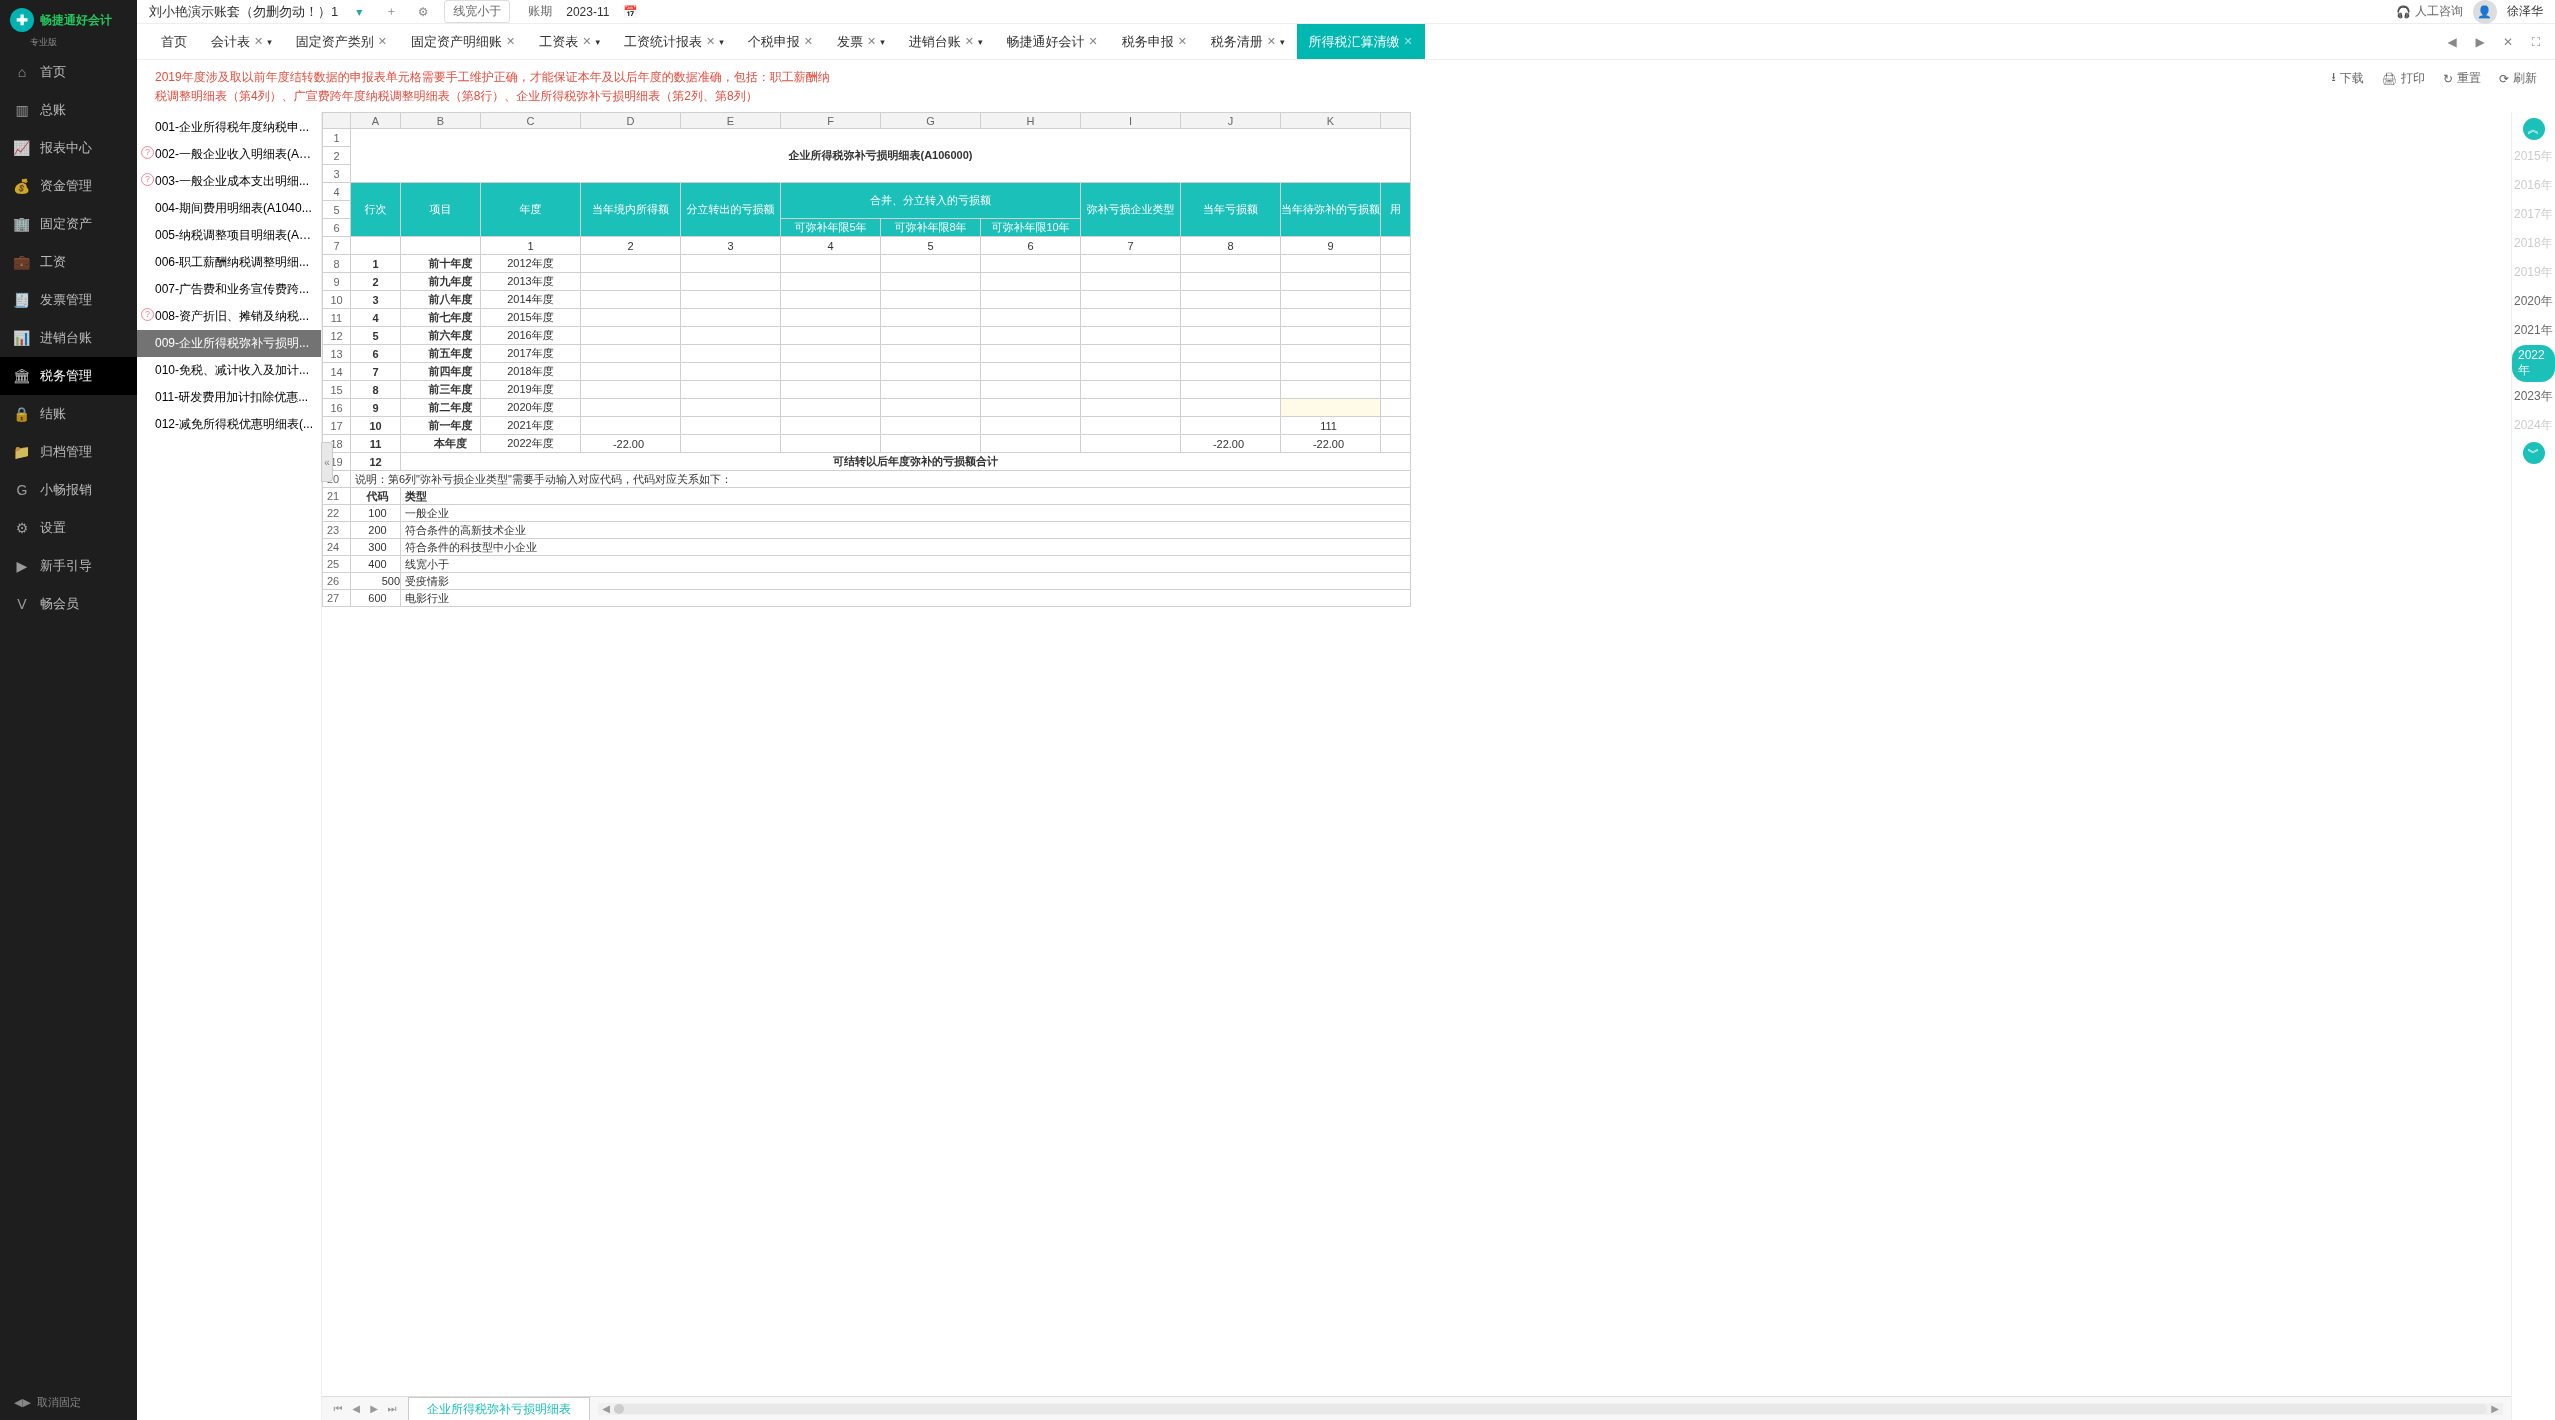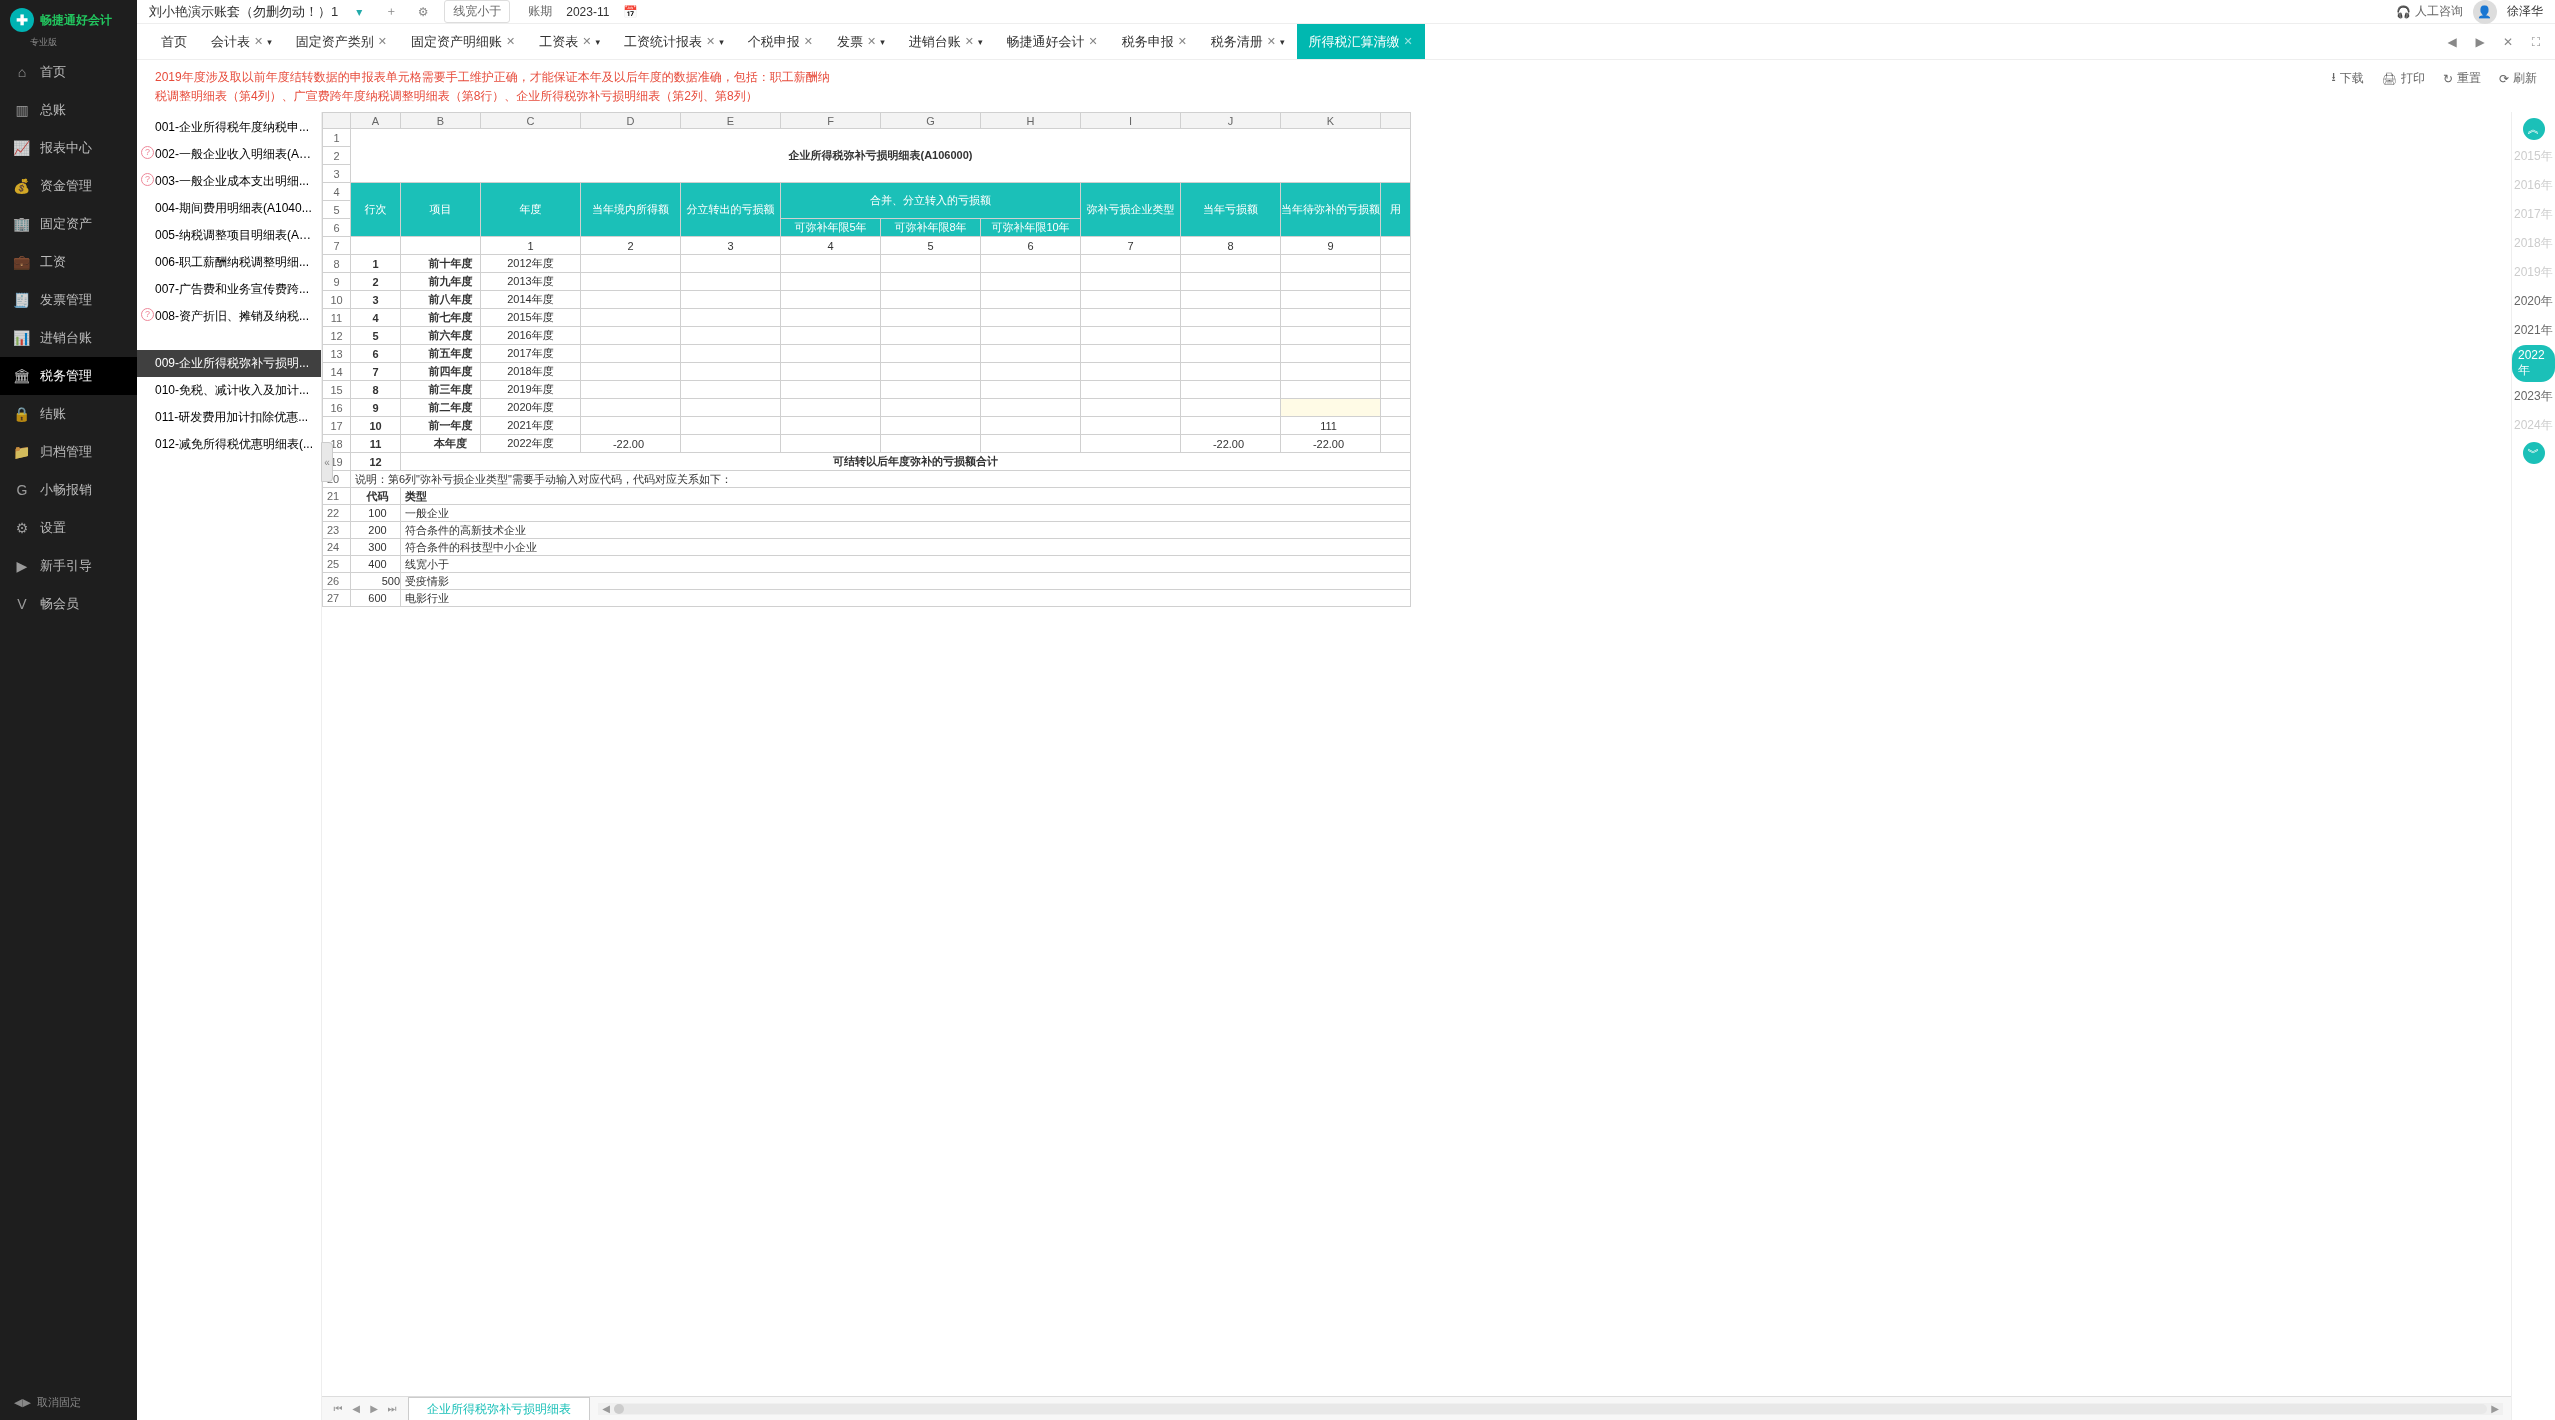--- a/index.html
+++ b/index.html
@@ -47,21 +47,21 @@
 
 .warning-row { padding: 8px 18px 6px 18px; display: flex; align-items: flex-start; gap: 20px; }
 .warning-text { color: #e74c3c; font-size: 12px; line-height: 1.6; flex: 1; max-width: 680px; }
 .actions { margin-left: auto; display: flex; gap: 18px; color: #666; }
 .action { display: flex; align-items: center; gap: 4px; cursor: pointer; font-size: 12px; }
 
 
 .tree-panel { width: 185px; border-right: 1px solid #eee; overflow-y: auto; font-size: 12px; padding-top: 2px; }
 .tree-item { padding: 5px 6px 5px 18px; cursor: pointer; white-space: nowrap; overflow: hidden; text-overflow: ellipsis; color: #000000; position: relative; }
 .tree-item.has-q::before { content: "?"; position: absolute; left: 4px; top: 5px; width: 11px; height: 11px; border: 1px solid #e89; border-radius: 50%; font-size: 9px; color: #e89; display: flex; align-items: center; justify-content: center; line-height: 1; }
-.tree-item.active { background: #404040; color: #fff; margin-top: 20px; }
+.tree-item.active { background: #737373; color: #fff; }
 
 
 .sheet-wrap { flex: 1; display: flex; flex-direction: column; min-width: 0; position: relative; }
 .body-wrap { flex: 1; display: flex; flex-direction: column; min-height: 0; }
 .sheet-body { flex: 1; display: flex; min-height: 0; }
 .grid { flex: 1; overflow: auto; position: relative; }
 .grid table { border-collapse: collapse; table-layout: fixed; }
 .grid th, .grid td { border: 1px solid #d0d0d0; height: 18px; font-size: 11px; text-align: center; background: #fff; }
 .col-head th { background: #f3f3f3; color: #666; font-weight: normal; height: 16px; }
 .row-head { background: #f3f3f3; color: #666; width: 28px; min-width: 28px; text-align: center; }

